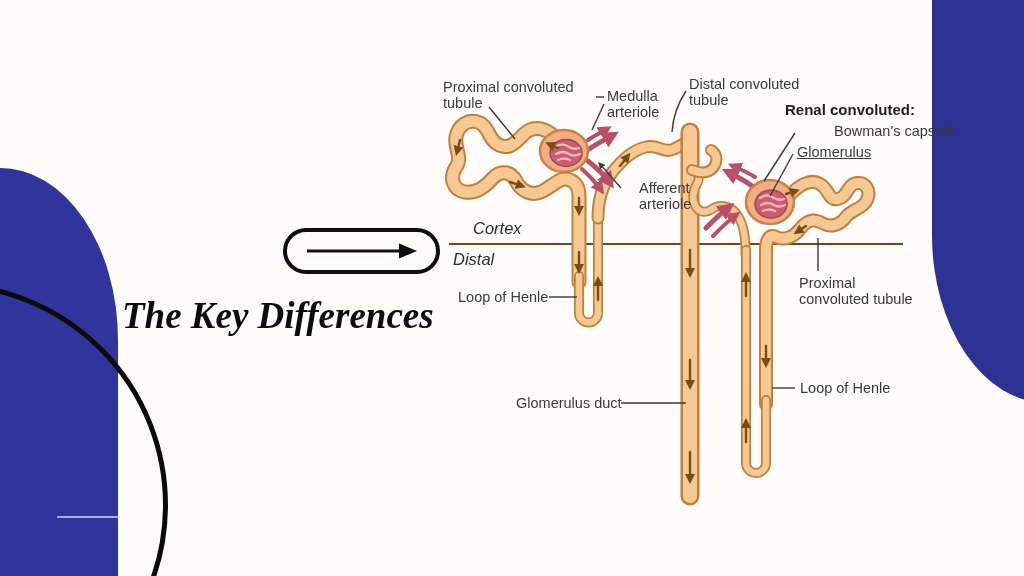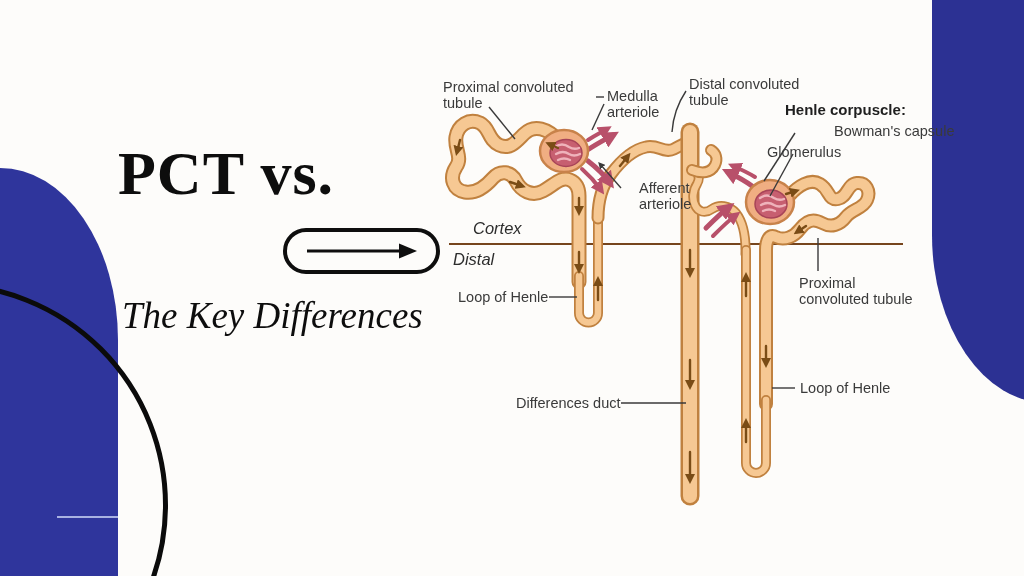--- a/index.html
+++ b/index.html
@@ -25,21 +25,21 @@
     left:57px;top:516px;width:61px;height:2px;background:#a9b2e2;z-index:3;
   }
   
   .title{
     position:absolute;left:118px;top:140px;z-index:4;
     font-family:"Liberation Serif",serif;font-weight:bold;
     font-size:62px;line-height:66px;letter-spacing:1px;color:#0d0d0d;
   }
   .subtitle{
     position:absolute;left:122px;top:294px;z-index:4;
-    font-family:"Liberation Serif",serif;font-weight:normal;font-style:italic;
+    font-family:"Liberation Serif",serif;font-weight:bold;font-style:italic;
     font-size:37px;color:#0d0d0d;white-space:nowrap;text-align:center;
   }
   .arrow-oval{
     position:absolute;left:283px;top:228px;width:149px;height:38px;
     border:4px solid #0e0e0e;border-radius:23px;z-index:4;
   }
   
   .diagram-svg{position:absolute;left:0;top:0;z-index:5;}
   .dlabel{
     position:absolute;z-index:6;color:#3a3a3a;
@@ -54,21 +54,20 @@
 </style>
 </head>
 <body>
 
 <div class="decor blue-top-right"></div>
 <div class="decor blue-left"></div>
 <div class="decor circle-outline"></div>
 <div class="decor accent-line"></div>
 
 <div class="title">
-  <div>PCT vs.</div>
 </div>
 <div class="subtitle">The Key Differences</div>
 
 <div class="arrow-oval">
   <svg width="149" height="38" viewBox="0 0 149 38">
     <line x1="20" y1="19" x2="116" y2="19" stroke="#0e0e0e" stroke-width="3"></line>
     <polygon points="112,11.5 130,19 112,26.5" fill="#0e0e0e"></polygon>
   </svg>
 </div>
 
@@ -174,22 +173,22 @@
     <path d="M 549 297 L 577 297"></path>
     <path d="M 621 403 L 686 403"></path>
     <path d="M 818 271 L 818 238"></path>
     <path d="M 795 388 L 772 388"></path>
   </g>
 </svg>
 
 <div class="dlabel" style="left:443px;top:80px;width:135px;">Proximal convoluted tubule</div>
 <div class="dlabel" style="left:607px;top:89px;width:68px;">Medulla arteriole</div>
 <div class="dlabel" style="left:689px;top:77px;width:112px;">Distal convoluted tubule</div>
-<div class="dlabel bold nowrap" style="left:785px;top:102px;">Henle corpuscle:</div>
+<div class="dlabel bold nowrap" style="left:785px;top:102px;">Renal convoluted:</div>
 <div class="dlabel nowrap" style="left:834px;top:124px;">Bowman's capsule</div>
-<div class="dlabel nowrap" style="left:767px;top:145px;">Glomerulus</div>
+<div class="dlabel nowrap" style="left:797px;top:145px;text-decoration:underline;">Glomerulus</div>
 <div class="dlabel" style="left:624px;top:181px;width:68px;margin-left:15px;">Afferent arteriole</div>
 <div class="region-label" style="left:473px;top:219px;">Cortex</div>
 <div class="region-label" style="left:453px;top:250px;">Distal</div>
 <div class="dlabel nowrap" style="left:458px;top:290px;">Loop of Henle</div>
-<div class="dlabel nowrap" style="left:516px;top:396px;">Differences duct</div>
+<div class="dlabel nowrap" style="left:516px;top:396px;">Glomerulus duct</div>
 <div class="dlabel" style="left:799px;top:276px;width:118px;">Proximal convoluted tubule</div>
 <div class="dlabel nowrap" style="left:800px;top:381px;">Loop of Henle</div>
 
 </body></html>

